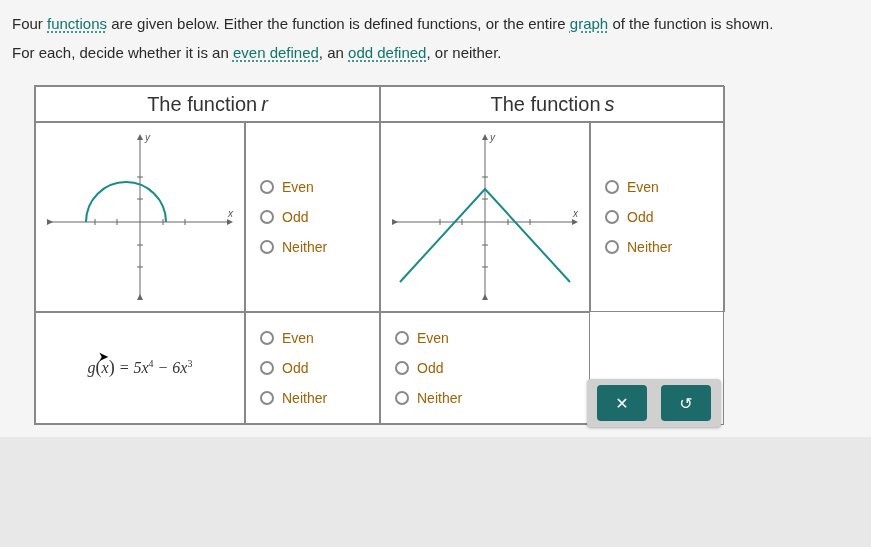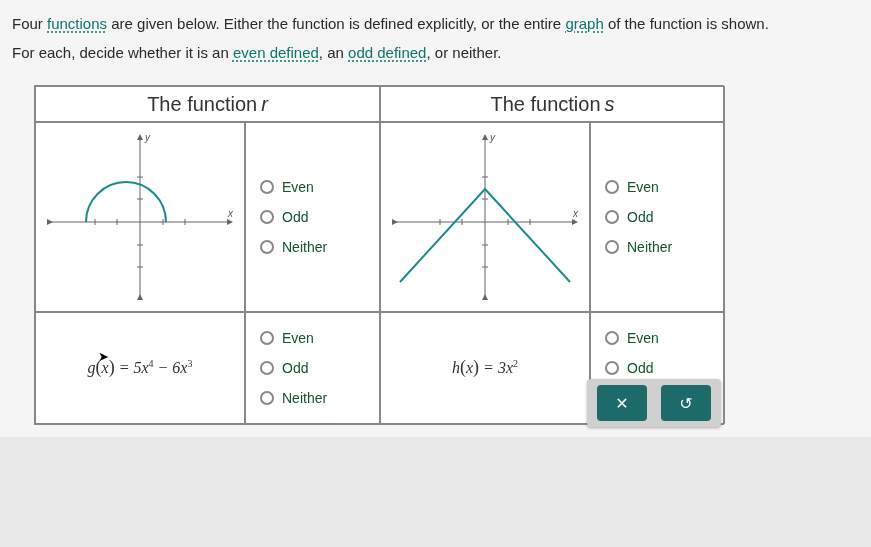--- a/index.html
+++ b/index.html
@@ -51,21 +51,21 @@
     padding: 8px;
   }
   .func-name { font-style: italic; margin-left: 4px; }
   .options {
     flex-direction: column;
     align-items: flex-start;
     justify-content: center;
     gap: 14px;
     padding-left: 14px;
     font-size: 14px;
-    color: #14532d;
+    color: #a16207;
   }
   .radio-row {
     display: flex;
     align-items: center;
     gap: 8px;
     cursor: pointer;
   }
   .radio-circle {
     width: 14px;
     height: 14px;
@@ -115,21 +115,21 @@
     cursor: pointer;
   }
 </style>
 </head>
 <body>
 
 <div class="page">
 
   <div class="instructions">
     <div>
-      <span>Four </span><span class="link">functions</span><span> are given below. Either the function is defined explicitly, or the entire </span><span class="link">graph</span><span> of the function is shown.</span>
+      <span>Four </span><span class="link">functions</span><span> are given below. Either the function is defined functions, or the entire </span><span class="link">graph</span><span> of the function is shown.</span>
     </div>
     <div>
       <span>For each, decide whether it is an </span><span class="link">even defined</span><span>, an </span><span class="link">odd defined</span><span>, or neither.</span>
     </div>
   </div>
 
   <div class="grid">
 
     <div class="cell header-cell">
       <span>The function </span>
@@ -230,25 +230,20 @@
       <div class="radio-row">
           <span class="radio-circle"></span>
           <span>Odd</span>
         </div>
       <div class="radio-row">
           <span class="radio-circle"></span>
           <span>Neither</span>
         </div>
     </div>
 
-    <div class="cell">
-      <span class="formula">
-        <span>h</span><span class="paren">(</span><span>x</span><span class="paren">)</span><span> = 3</span><span>x</span><span class="sup">2</span>
-      </span>
-    </div>
 
     <div class="cell options">
       <div class="radio-row">
           <span class="radio-circle"></span>
           <span>Even</span>
         </div>
       <div class="radio-row">
           <span class="radio-circle"></span>
           <span>Odd</span>
         </div>

